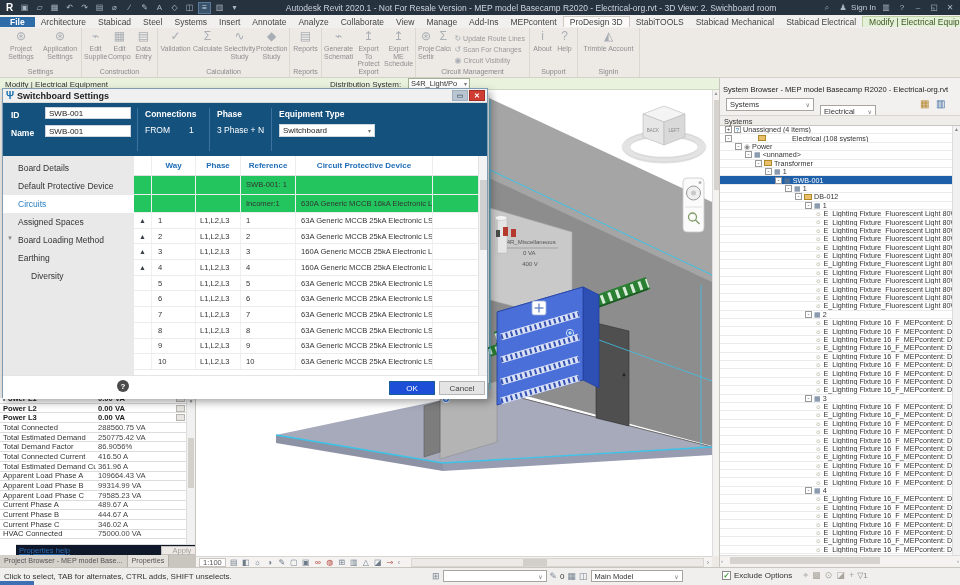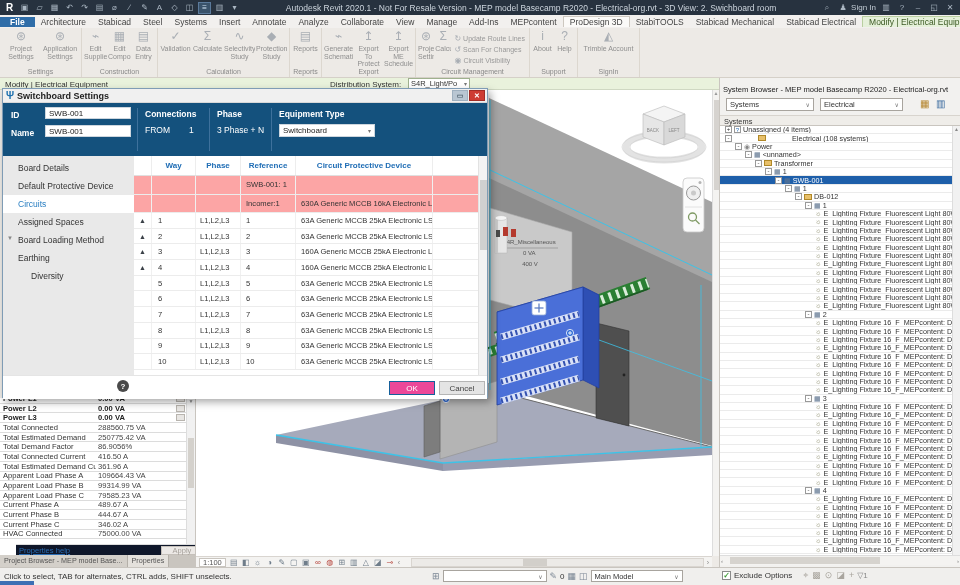--- a/index.html
+++ b/index.html
@@ -74,35 +74,35 @@
   #dlg-body{position:absolute;left:0;top:67px;width:100%;height:219px;display:flex}
   #dlg-side{width:131px;background:#e9e9e9;font-size:8.5px;color:#333;padding-top:3px}
   .sideitem{padding:4px 2px 4px 15px;position:relative;white-space:nowrap}
   .sideitem.sel{background:#fff;color:#2a7fc2}
   .sideitem.ind{padding-left:28px}
   .sideitem .exp{position:absolute;left:4px;top:4px;color:#888;font-size:6px}
   #dlg-table{flex:1;position:relative;overflow:hidden;background:#fff}
   #dt-head{display:flex;height:20px;align-items:center;border-bottom:1px solid #e0e0e0}
   #dt-head span{font-size:8px;font-weight:bold;color:#1f6db5;text-align:center;border-right:1px solid #ededed;height:100%;display:flex;align-items:center;justify-content:center}
   .trow{display:flex;height:15.7px;border-bottom:1px solid #ececec;align-items:center;font-size:7.6px;color:#333}
-  .trow.hl{height:18.5px;background:#fca5a5}
+  .trow.hl{height:18.5px;background:#22c55e}
   .trow>span{border-right:1px solid #f0f0f0;height:100%;display:flex;align-items:center}
   .c-warn{width:18px;justify-content:center}
   .c-way{width:44px;padding-left:6px}
   .c-phase{width:45px;padding-left:4px}
   .c-ref{width:55px;padding-left:5px}
   .c-cpd{width:137px;padding-left:5px;white-space:nowrap;overflow:hidden}
   .c-x{flex:1}
   .warn-ic{color:#3b4148;font-size:7px}
   #dt-scroll{position:absolute;right:0;top:0;width:9px;height:219px;background:#f3f3f3;border-left:1px solid #e2e2e2}
   #dt-scroll .thumb{position:absolute;left:1px;top:24px;width:7px;height:70px;background:#d0d0d0}
   #dlg-foot{position:absolute;left:0;top:286px;width:100%;height:24px;background:#fff;border-top:1px solid #e5e5e5}
   #dlg-help{position:absolute;left:114px;top:4px;width:12px;height:12px;border-radius:50%;background:#4a4a4a;color:#fff;font-size:8px;display:flex;align-items:center;justify-content:center;font-weight:bold}
   .dbtn{position:absolute;top:5px;height:14px;width:46px;font-size:8px;display:flex;align-items:center;justify-content:center}
-  #btn-ok{left:386px;background:#ec4899;color:#fff;border:1px solid #15609b}
+  #btn-ok{left:386px;background:#1d4ed8;color:#fff;border:1px solid #15609b}
   #btn-cancel{left:436px;background:#e4e4e4;color:#444;border:1px solid #b5b5b5}
 
   
   #props{left:0;top:398px;width:196px;height:169px;background:#fff;border-right:1px solid #c9c5bf;overflow:hidden;z-index:5}
   #props-rows{position:absolute;left:0;top:-4px;width:186px}
   .prow{display:flex;height:9.7px;border-bottom:1px solid #dcdcdc;font-size:7.6px;align-items:center}
   .prow .pl{width:96px;padding-left:3px;white-space:nowrap;overflow:hidden;color:#333}
   .prow.bold .pl,.prow.bold .pv{font-weight:bold;color:#222}
   .prow .pv{flex:1;padding-left:2px;white-space:nowrap;overflow:hidden;color:#444}
   .prow .pbtn{width:9px;height:7px;background:#e8e6e3;border:1px solid #b8b4ae;margin-right:1px}
@@ -662,21 +662,21 @@
       </div>
   </div>
 
   <div class="abs" id="sysbrowser">
     <div id="sb-title">System Browser - MEP model Basecamp R2020 - Electrical-org.rvt</div>
     <div id="sb-filters">
       <span class="sbsel" style="left:6px;top:1px;width:88px">
         <span>Systems</span>
         <span style="font-size:6px;color:#777">∨</span>
       </span>
-      <span class="sbsel" style="left:100px;top:1px;width:83px">
+      <span class="sbsel" style="left:100px;top:8px;width:56px">
         <span>Electrical</span>
         <span style="font-size:6px;color:#777">∨</span>
       </span>
       <span id="sb-ic1" style="left:200px;color:#b5862f">▦</span>
       <span id="sb-ic2" style="left:216px;color:#3c6ca0">▥</span>
     </div>
     <div id="sb-colhead">Systems</div>
     <div id="sb-tree">
         <div class="trow2" style="padding-left: 5px;">
           <span class="texp">+</span>

